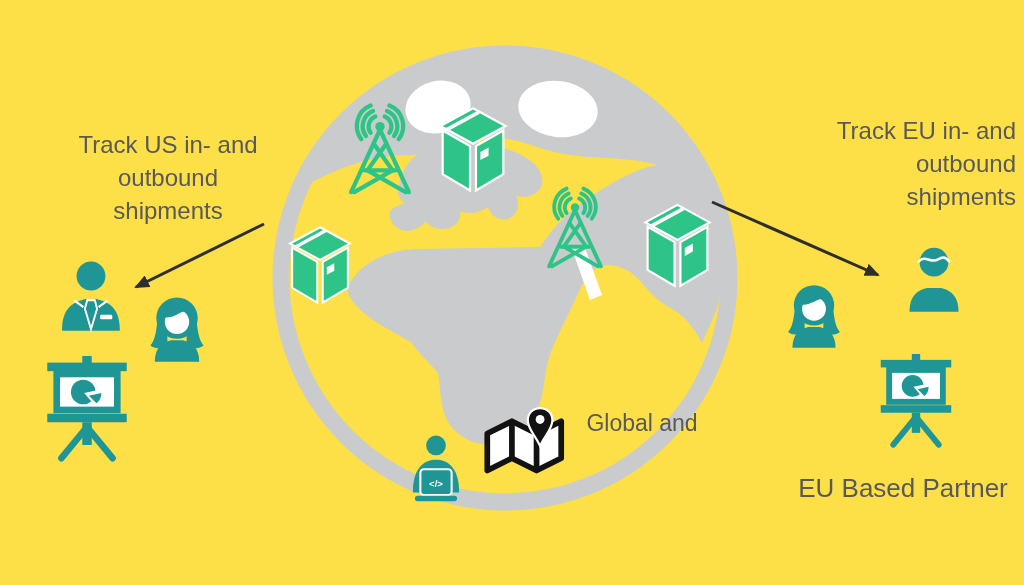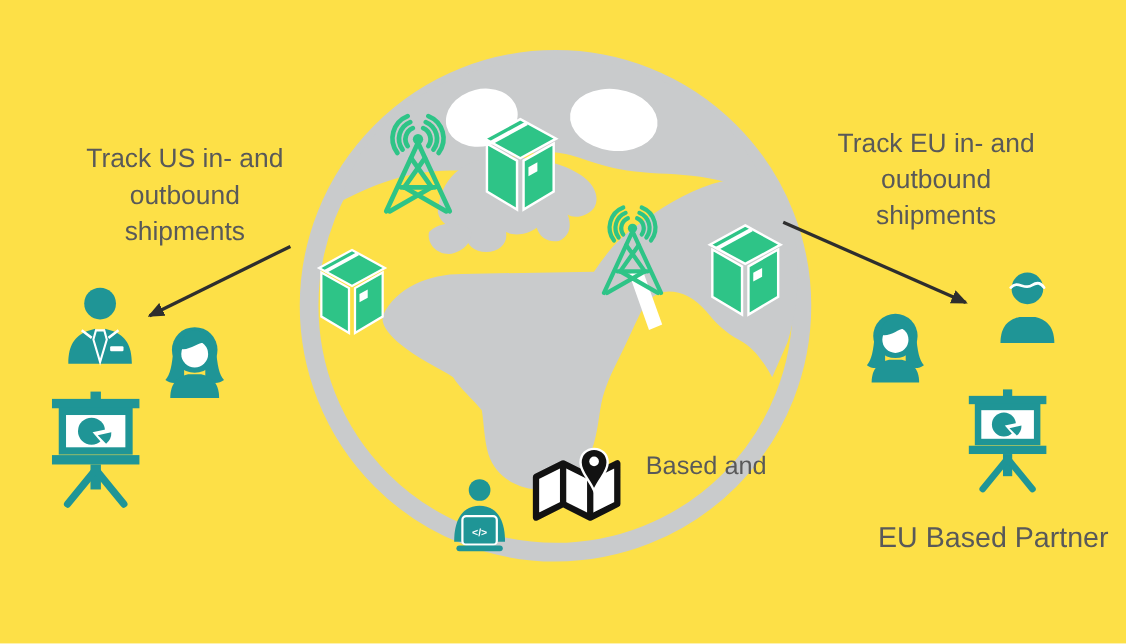--- a/index.html
+++ b/index.html
@@ -8,21 +8,21 @@
     font-family:"Liberation Sans",sans-serif;
   }
   .abs{position:absolute;}
   .lbl{color:#595959;text-align:center;}
   .track{font-size:24px;line-height:33px;font-weight:400;}
   .big{font-size:26px;line-height:30px;font-weight:400;}
   .mon{font-size:23px;line-height:31px;font-weight:400;}
   svg{display:block;overflow:visible;}
   
   #track-us{left:56px;top:128px;width:224px;}
-  #track-eu{left:739px;top:114px;width:224px;}
+  #track-eu{left:792px;top:114px;width:224px;text-align:right;}
   #us-partner{left:40px;top:492px;width:250px;}
   #eu-partner{left:778px;top:473px;width:250px;}
   #monitor-text{left:567px;top:408px;width:150px;}
   #global-ops{left:406px;top:529px;width:160px;}
   
   #globe-svg{left:270px;top:43px;width:470px;height:470px;}
   #tower1{left:341px;top:103px;width:78px;height:94px;}
   #tower2{left:540px;top:180px;width:70px;height:97px;}
   #box1{left:436px;top:106px;width:74px;height:89px;}
   #box2{left:641px;top:199px;width:73px;height:95px;}
@@ -203,16 +203,16 @@
     </svg>
   <div id="eu-partner" class="abs lbl big">EU Based Partner</div>
 
   <svg id="ops-person" class="abs" viewBox="0 0 100 112">
       <use href="#def-ops"></use>
     </svg>
   <svg id="map-icon" class="abs" viewBox="0 0 100 86">
       <use href="#def-map"></use>
     </svg>
   <div id="monitor-text" class="abs lbl mon">
-    <span style="display:block">Based and</span>
+    <span style="display:block">Global and</span>
   </div>
 
 </div>
 
 </body></html>

